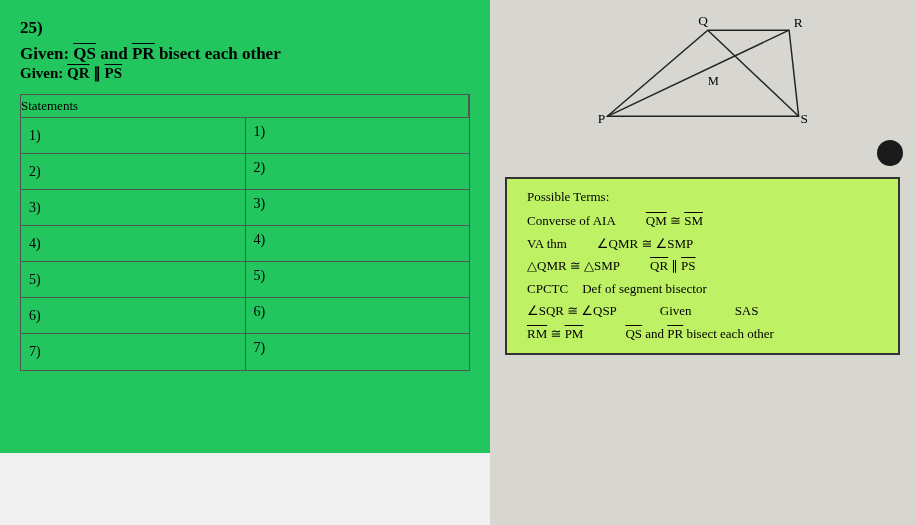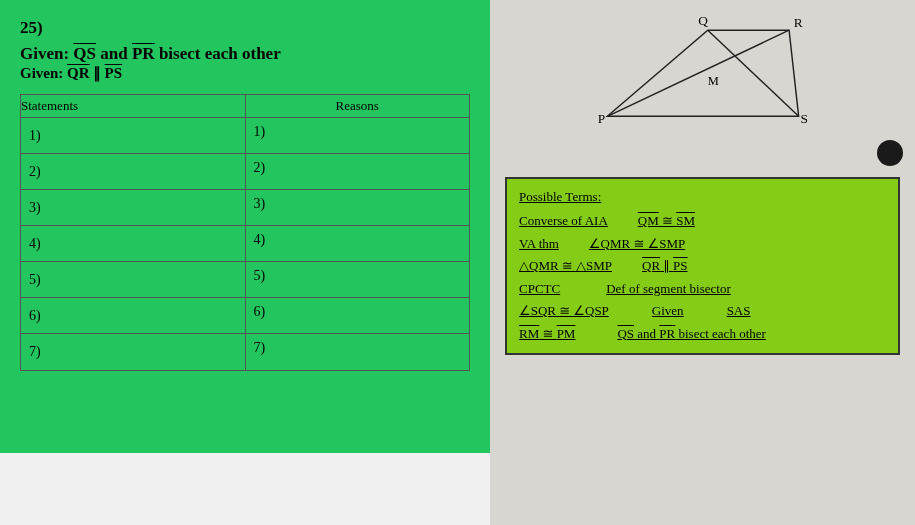--- a/index.html
+++ b/index.html
@@ -103,24 +103,23 @@
       justify-content: center;
       margin-bottom: 12px;
     }
     svg.diagram {
       width: 220px;
       height: 150px;
     }
     
     .terms-box {
       border: 2px solid #333;
-      background: #84cc16;
-      padding: 10px 12px;
-      font-size: 13px;
-      text-decoration: underline;
+      background: #bef264;
+      padding: 10px 20px;
+      font-size: 13px;
     }
     .terms-title {
       font-size: 13px;
       margin-bottom: 6px;
     }
     .term-item {
       font-size: 13px;
       line-height: 1.5;
     }
     
@@ -158,21 +157,20 @@
       <strong>Given:</strong> <span class="overline">QS</span> and <span class="overline">PR</span> bisect each other
     </div>
 
     <div class="prove-line">
       <strong>Given:</strong> <span class="overline">QR</span> ∥ <span class="overline">PS</span>
     </div>
 
     <div class="table-wrapper">
       <div class="table-header">
         <div class="th-statements">Statements</div>
-        <div class="th-reasons">Reasons</div>
       </div>
 
       <div class="table-row">
         <div class="cell-stmt">1)</div>
         <div class="cell-rsn">1)</div>
       </div>
       <div class="table-row">
         <div class="cell-stmt">2)</div>
         <div class="cell-rsn">2)</div>
       </div>
@@ -227,21 +225,21 @@
           <span class="term-item"><span class="overline">QM</span> ≅ <span class="overline">SM</span></span>
         </div>
         <div style="display:flex; gap:30px;">
           <span class="term-item">VA thm</span>
           <span class="term-item">∠QMR ≅ ∠SMP</span>
         </div>
         <div style="display:flex; gap:30px;">
           <span class="term-item">△QMR ≅ △SMP</span>
           <span class="term-item"><span class="overline">QR</span> ∥ <span class="overline">PS</span></span>
         </div>
-        <div style="display:flex; gap:46px;">
+        <div style="display:flex; gap:14px;">
           <span class="term-item">CPCTC</span>
           <span class="term-item">Def of segment bisector</span>
         </div>
         <div style="display:flex; gap:43px;">
           <span class="term-item">∠SQR ≅ ∠QSP</span>
           <span class="term-item">Given</span>
           <span class="term-item">SAS</span>
         </div>
         <div style="display:flex; gap:42px;">
           <span class="term-item"><span class="overline">RM</span> ≅ <span class="overline">PM</span></span>

